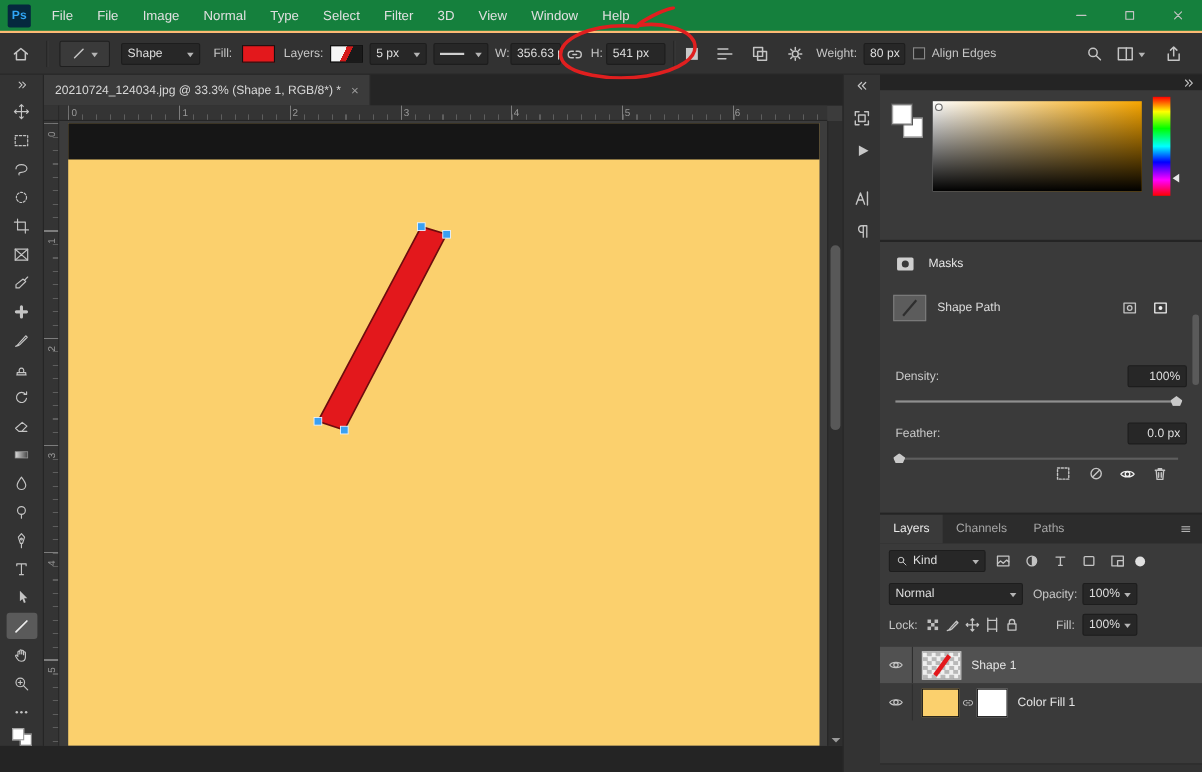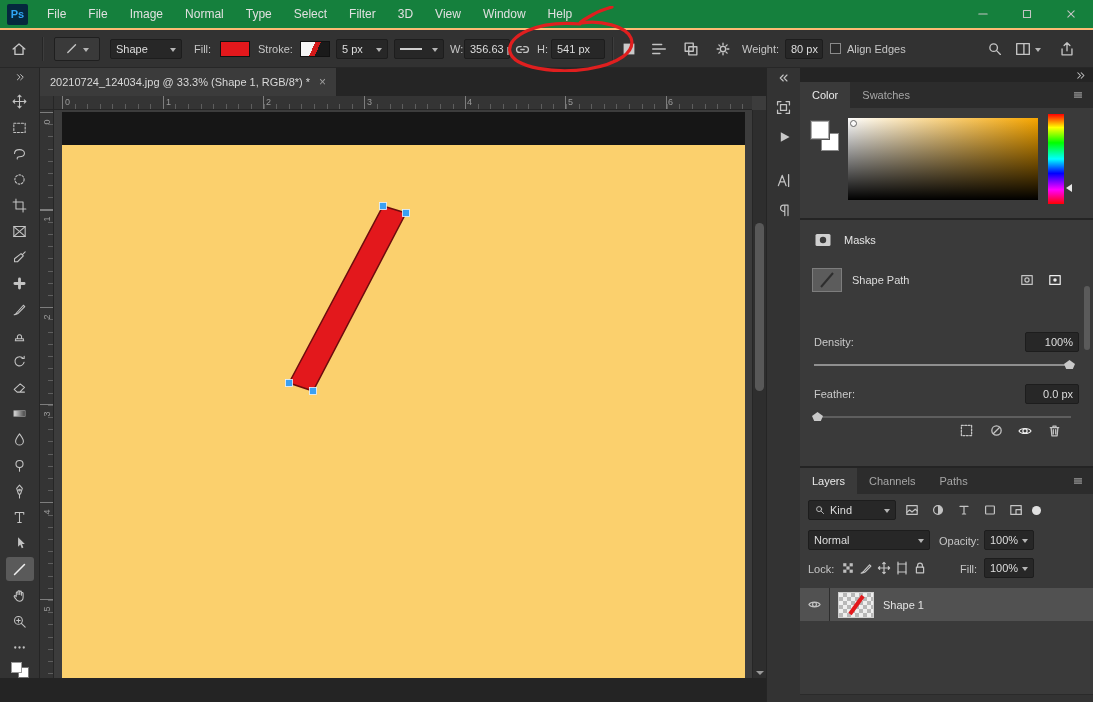--- a/index.html
+++ b/index.html
@@ -91,21 +91,21 @@
           <path d="M4 15L15 4" stroke-width="2"></path>
         </svg>
       <span class="car" style="margin-left:0"></span>
     </div>
     <div class="fld" style="left:110px;top:9px;width:72px">
       <span>Shape</span>
         <span class="car"></span>
     </div>
     <span class="lbl" style="left:194px;top:13px">Fill:</span>
     <div style="position:absolute;left:220px;top:11px;width:30px;height:16px;background:#e3181c;border:1px solid #111"></div>
-    <span class="lbl" style="left:258px;top:13px">Stroke:</span>
+    <span class="lbl" style="left:258px;top:13px">Layers:</span>
     <div style="position:absolute;left:300px;top:11px;width:30px;height:16px;border:1px solid #111;background:linear-gradient(115deg,#f5f5f5 42%,#d41a1a 42%,#d41a1a 58%,#1a1a1a 58%)"></div>
     <div class="fld" style="left:336px;top:9px;width:52px">
       <span>5 px</span>
         <span class="car"></span>
     </div>
     <div class="fld" style="left:394px;top:9px;width:50px">
       <span style="width:22px;height:2px;background:#cfcfcf"></span>
         <span class="car"></span>
     </div>
     <span class="lbl" style="left:450px;top:13px">W:</span>
@@ -371,27 +371,20 @@
         </svg>
       </div>
   </div>
 
   <div class="panelcol">
     <svg class="s" style="position:absolute;right:6px;top:2px" width="13" height="11" viewBox="0 0 16 16">
         <path d="M4 4l4 4-4 4M9 4l4 4-4 4"></path>
       </svg>
 
     <div class="pnl" style="top:14px;height:136px">
-      <div class="tabrow">
-        <div class="ptab on">Color</div>
-        <div class="ptab">Swatches</div>
-        <svg class="s pmenu" width="14" height="12" viewBox="0 0 20 20">
-            <path d="M4 6.5h12M4 10h12M4 13.5h12"></path>
-          </svg>
-      </div>
       <div style="position:relative;height:110px">
         <div style="position:absolute;left:21px;top:25px;width:18px;height:18px;background:#fff;border:1px solid #8a8a8a"></div>
         <div style="position:absolute;left:11px;top:13px;width:18px;height:18px;background:#fff;border:1px solid #aaa;outline:1px solid #555"></div>
         <div style="position:absolute;left:48px;top:10px;width:190px;height:82px;background:linear-gradient(to bottom,rgba(0,0,0,0),#000),linear-gradient(to right,#fff,#f7a600)">
           <div style="position:absolute;left:2px;top:2px;width:7px;height:7px;border:1.5px solid #666;border-radius:50%;background:rgba(255,255,255,.7)"></div>
         </div>
         <div style="position:absolute;left:248px;top:6px;width:16px;height:90px;background:linear-gradient(180deg,#f00 0%,#ff0 15%,#0f0 32%,#0ff 50%,#00f 66%,#f0f 84%,#f00 100%)">
           <div style="position:absolute;right:-8px;top:70px;width:0;height:0;border-top:4px solid transparent;border-bottom:4px solid transparent;border-right:6px solid #e8e8e8"></div>
         </div>
       </div>
@@ -538,20 +531,34 @@
                 <circle cx="10" cy="10" r="2.6"></circle>
               </svg>
             </div>
           <div class="chk" style="width:36px;height:26px;margin-left:8px;border:1px solid #cfcfcf;position:relative;flex:none">
             <svg style="position:absolute;left:0;top:0;display:block" width="34" height="24" viewBox="0 0 34 24">
                 <path d="M11 21L24 3" stroke="#e3181c" stroke-width="4" fill="none"></path>
               </svg>
           </div>
           <span class="rowlbl">Shape 1</span>
         </div>
+        <div class="lrow" style="top:128px">
+          <div class="eyec">
+              <svg class="s" width="17" height="15" viewBox="0 0 20 20">
+                <path d="M2.5 10C5 5.8 15 5.8 17.5 10 15 14.2 5 14.2 2.5 10z"></path>
+                <circle cx="10" cy="10" r="2.6"></circle>
+              </svg>
+            </div>
+          <div style="width:34px;height:26px;margin-left:8px;background:#fbd06d;border:1px solid #141414;flex:none"></div>
+          <svg class="s" style="margin:0 2px;flex:none" width="12" height="12" viewBox="0 0 20 20">
+              <path d="M8.5 6.5h-2a3.5 3.5 0 0 0 0 7h2M11.5 6.5h2a3.5 3.5 0 0 1 0 7h-2M8 10h4"></path>
+            </svg>
+          <div style="width:28px;height:26px;background:#fff;border:1px solid #141414;flex:none"></div>
+          <span class="rowlbl">Color Fill 1</span>
+        </div>
 
         <div style="position:absolute;left:0;right:0;top:200px;height:34px;background:#333;border-top:1px solid #2a2a2a;display:flex;align-items:center;justify-content:flex-end;gap:11px;padding-right:28px">
           
           
           
           
           
           
           
         </div>

